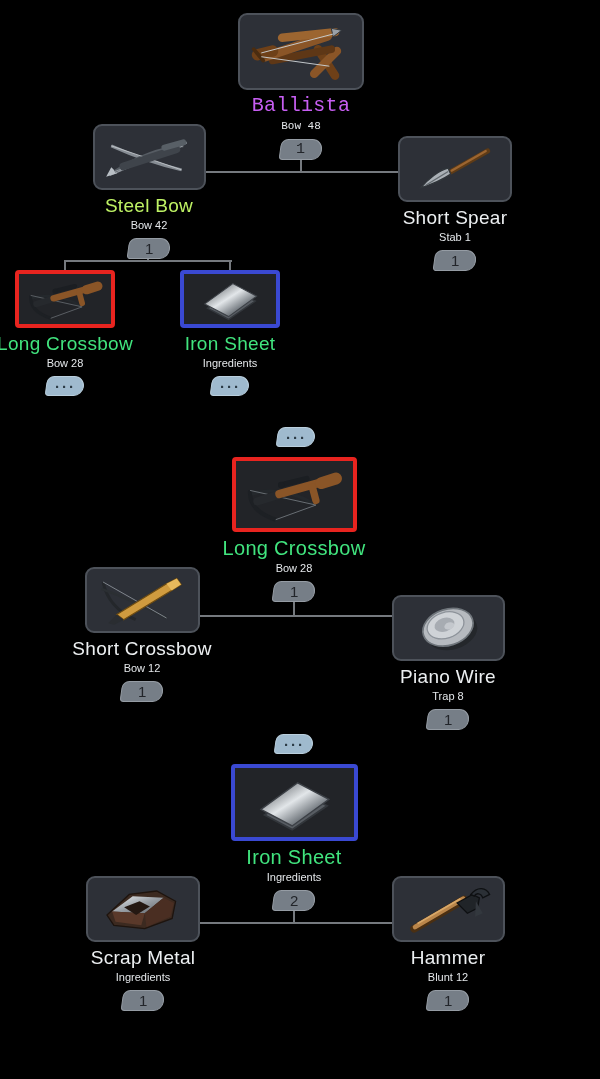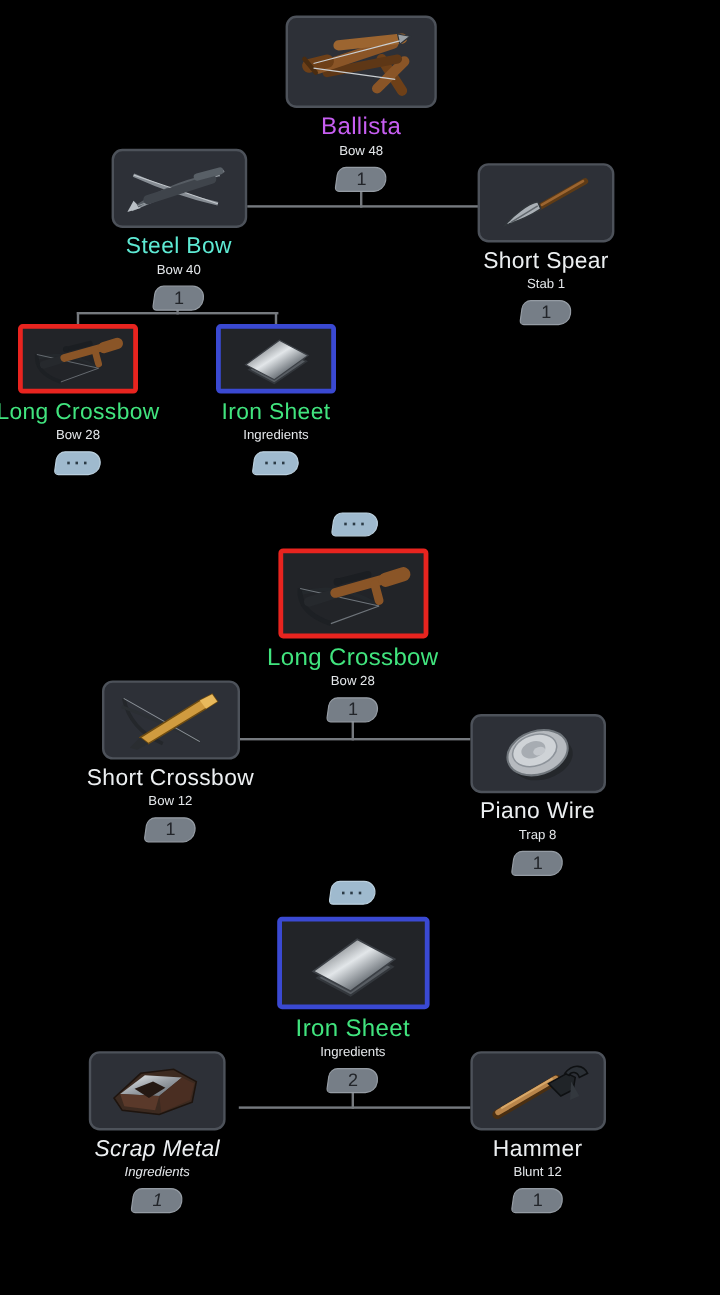--- a/index.html
+++ b/index.html
@@ -12,21 +12,21 @@
   .tile {
     box-sizing:border-box; background:#2d3037; border:2px solid #4d525a;
     border-radius:9px; display:flex; align-items:center; justify-content:center;
     overflow:hidden;
   }
   .tile.hl-red  { border:4px solid #e8241f; background:#222428; border-radius:4px; }
   .tile.hl-blue { border:4px solid #3a49d2; background:#222428; border-radius:4px; }
   .name { font-size:19px; line-height:21px; margin-top:5px; color:#eceff1; white-space:nowrap; letter-spacing:0.3px; }
   .name.lg { font-size:20px; line-height:22px; }
   .c-purple { color:#c75ef2; }
-  .c-blue   { color:#5eead4; }
+  .c-blue   { color:#bef264; }
   .c-green  { color:#41e47e; }
   .stat { font-size:11px; line-height:17px; margin-top:1px; color:#e4e7ea; white-space:nowrap; }
   .qty {
     margin-top:4px; min-width:42px; height:21px; padding:0 6px; box-sizing:border-box;
     background:#767e87; border:1px solid #959ca4;
     border-radius:7px 11px 9px 4px; transform:skewX(-8deg);
     display:flex; align-items:center; justify-content:center;
   }
   .qty > span { transform:skewX(8deg); font-size:15px; color:#22252a; }
   .qty.dots { background:#9fbace; border-color:#bacfdd; min-width:38px; height:20px; }
@@ -141,41 +141,41 @@
   <div class="conn" style="left:64px;top:260px;width:168px;height:2px;"></div>
   <div class="conn" style="left:64px;top:260px;width:2px;height:10px;"></div>
   <div class="conn" style="left:229px;top:260px;width:2px;height:10px;"></div>
 
   <div class="conn" style="left:293px;top:600px;width:2px;height:17px;"></div>
   <div class="conn" style="left:200px;top:615px;width:192px;height:2px;"></div>
 
   <div class="conn" style="left:293px;top:907px;width:2px;height:17px;"></div>
   <div class="conn" style="left:199px;top:922px;width:193px;height:2px;"></div>
 
-  <div class="node" style="left:211px;top:13px;">
+  <div class="node" style="left:211px;top:13px;font-family:Liberation Mono, monospace;">
     <div class="tile" style="width:126px;height:77px;">
       <svg width="116" height="70">
           <use href="#sym-ballista"></use>
         </svg>
     </div>
     <div class="name lg c-purple">Ballista</div>
     <div class="stat">Bow 48</div>
     <div class="qty">
         <span>1</span>
       </div>
   </div>
 
   <div class="node" style="left:59px;top:124px;">
     <div class="tile" style="width:113px;height:66px;">
       <svg width="104" height="60">
           <use href="#sym-steel-bow"></use>
         </svg>
     </div>
     <div class="name c-blue">Steel Bow</div>
-    <div class="stat">Bow 40</div>
+    <div class="stat">Bow 42</div>
     <div class="qty">
         <span>1</span>
       </div>
   </div>
 
   <div class="node" style="left:365px;top:136px;">
     <div class="tile" style="width:114px;height:66px;">
       <svg width="104" height="60">
           <use href="#sym-short-spear"></use>
         </svg>
@@ -266,21 +266,21 @@
           <use href="#sym-iron-sheet"></use>
         </svg>
     </div>
     <div class="name lg c-green">Iron Sheet</div>
     <div class="stat">Ingredients</div>
     <div class="qty">
         <span>2</span>
       </div>
   </div>
 
-  <div class="node" style="left:41px;top:876px;font-style:italic;">
+  <div class="node" style="left:53px;top:876px;">
     <div class="tile" style="width:114px;height:66px;">
       <svg width="104" height="60">
           <use href="#sym-scrap-metal"></use>
         </svg>
     </div>
     <div class="name">Scrap Metal</div>
     <div class="stat">Ingredients</div>
     <div class="qty">
         <span>1</span>
       </div>

